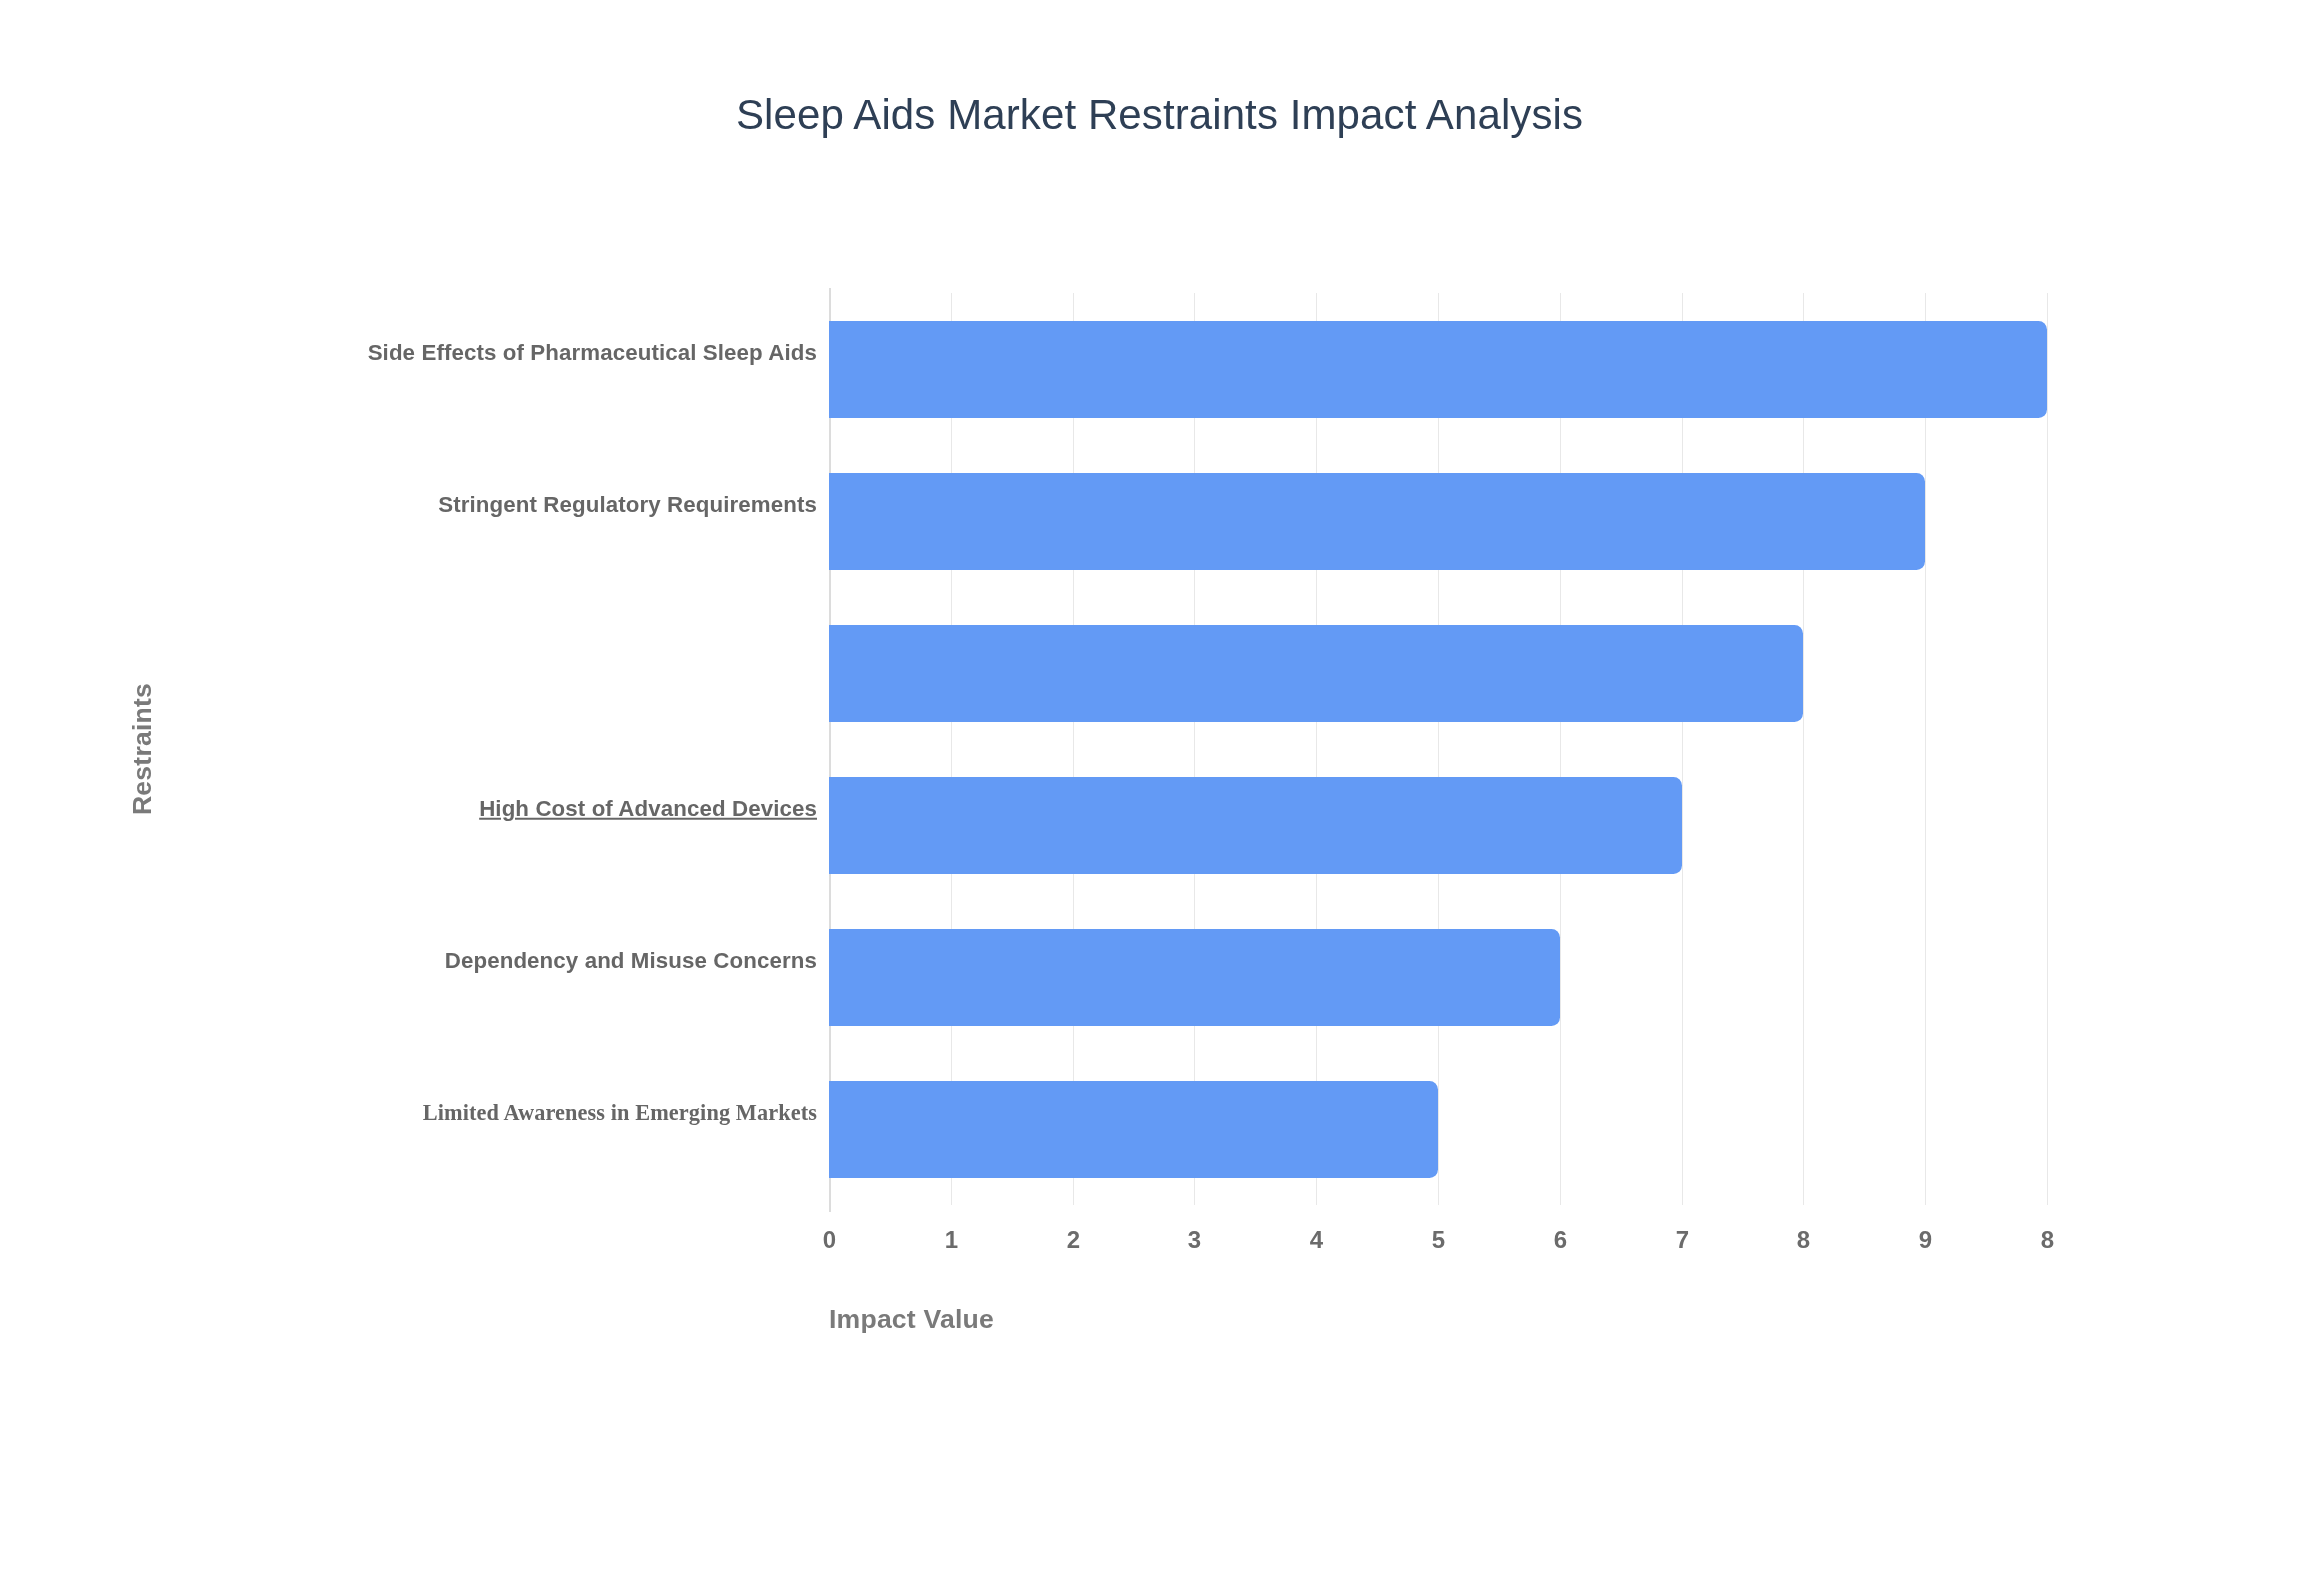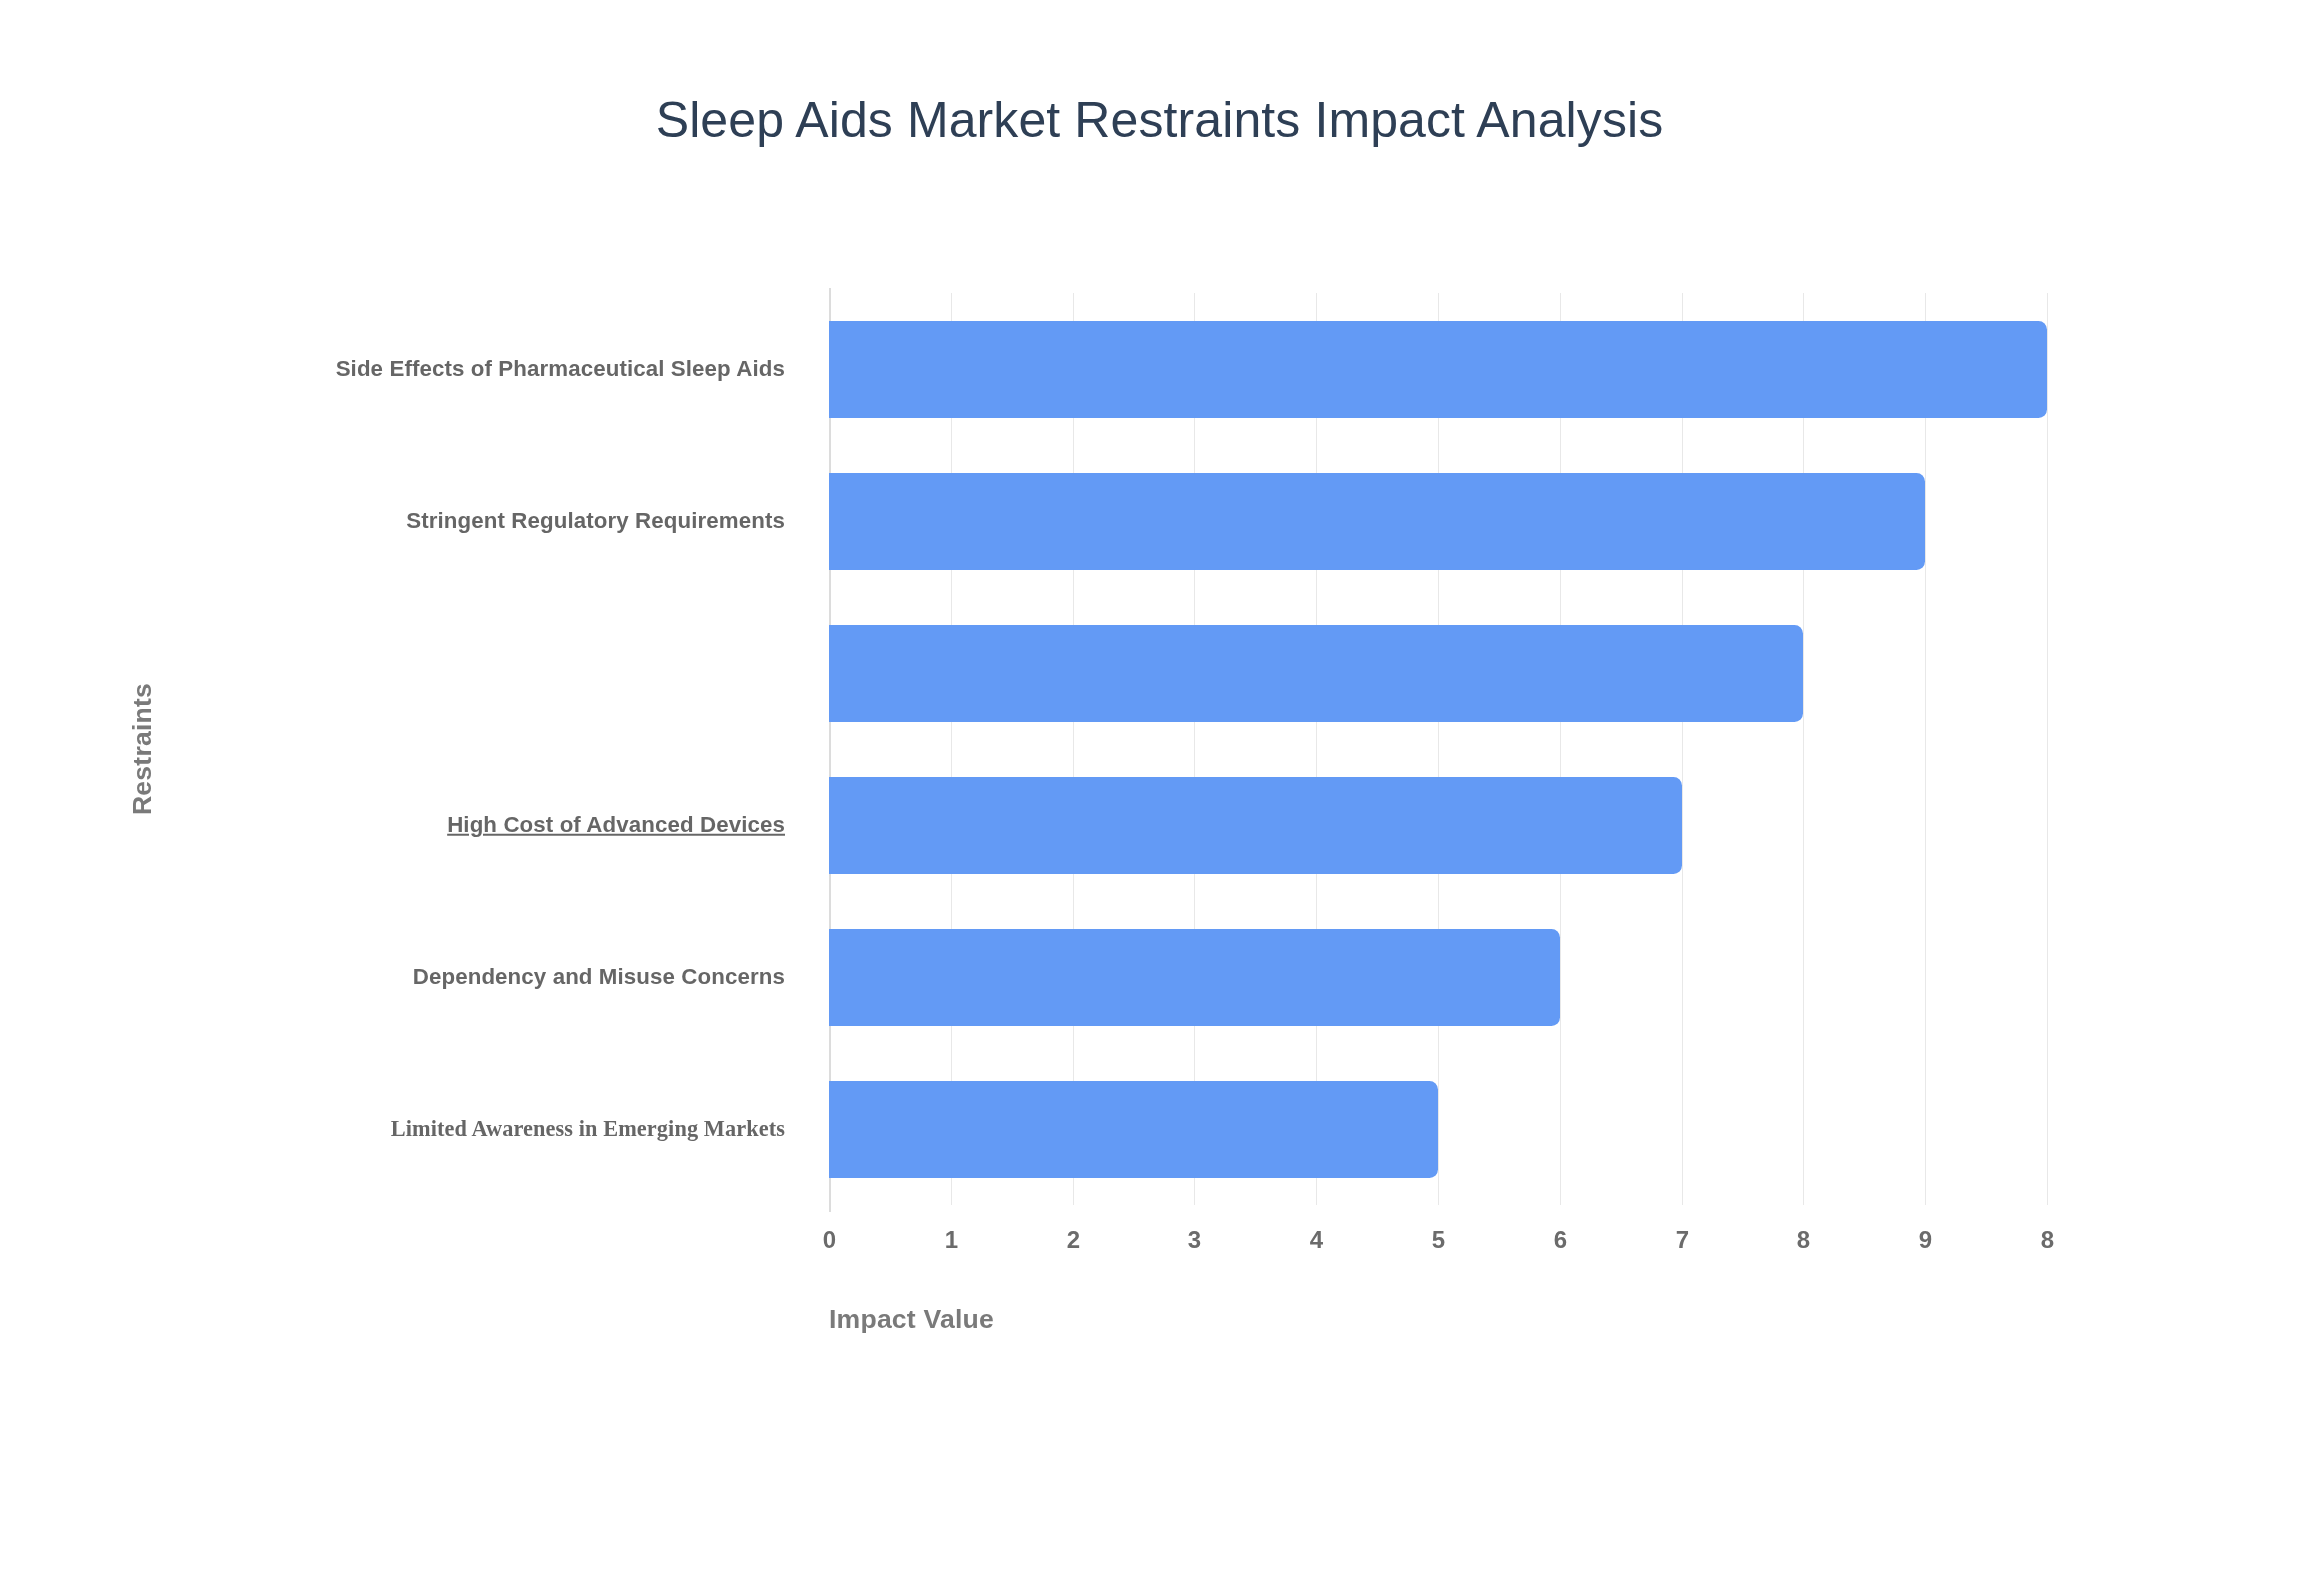--- a/index.html
+++ b/index.html
@@ -22,21 +22,21 @@
     overflow: hidden;
   }
 
   
   #chart-title {
     position: absolute;
     left: 0;
     top: 91px;
     width: 2319px;
     text-align: center;
-    font-size: 50px;
+    font-size: 42px;
     font-weight: 400;
     color: #2e3f55;
     letter-spacing: 0.1px;
     white-space: nowrap;
   }
 
   
   
   
   #plot-area {
@@ -80,23 +80,24 @@
     height: 97px;
     background: #639af5;
     border-radius: 0 8.5px 8.5px 0;
     box-shadow: 0 0 0 0 rgba(0,0,0,0);
   }
 
   
   #y-ticks {
     position: absolute;
     left: 0px;
-    top: 293px;
+    top: 277px;
     width: 809px;
     height: 912px;
+    padding-left: 32px;
   }
   .y-tick {
     position: absolute;
     right: 24px;
     width: 604px;
     text-align: right;
     font-size: 22.3px;
     font-weight: bold;
     color: #666666;
     line-height: 1.28;

